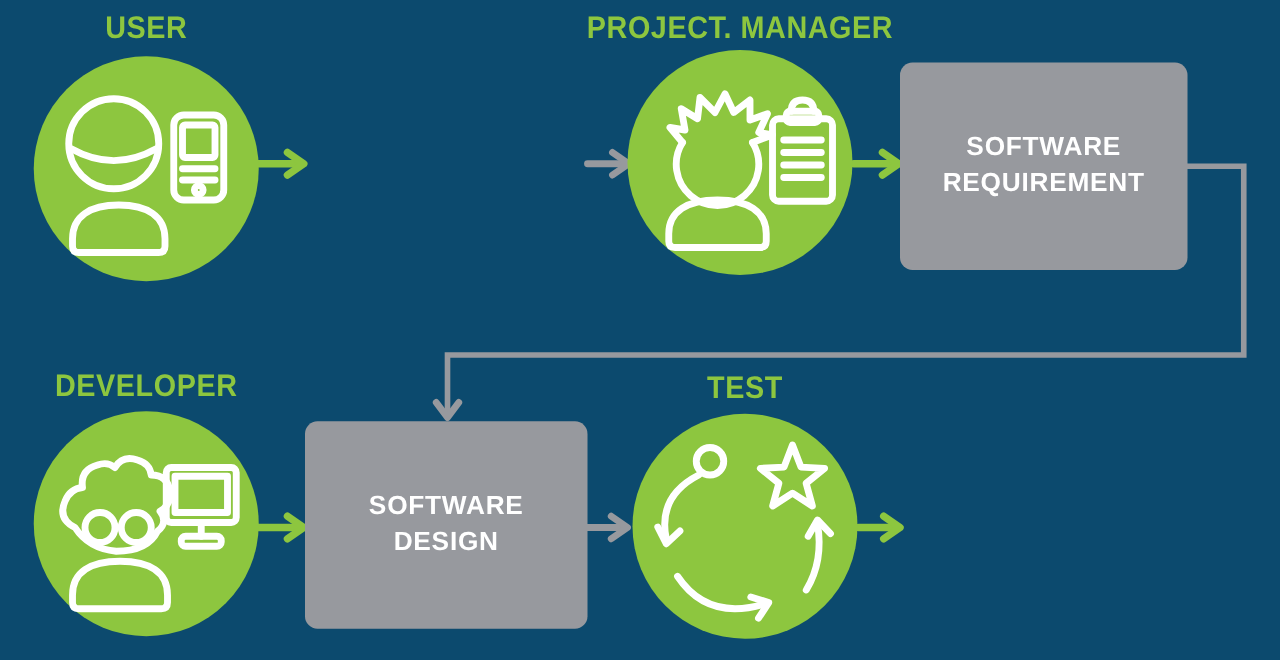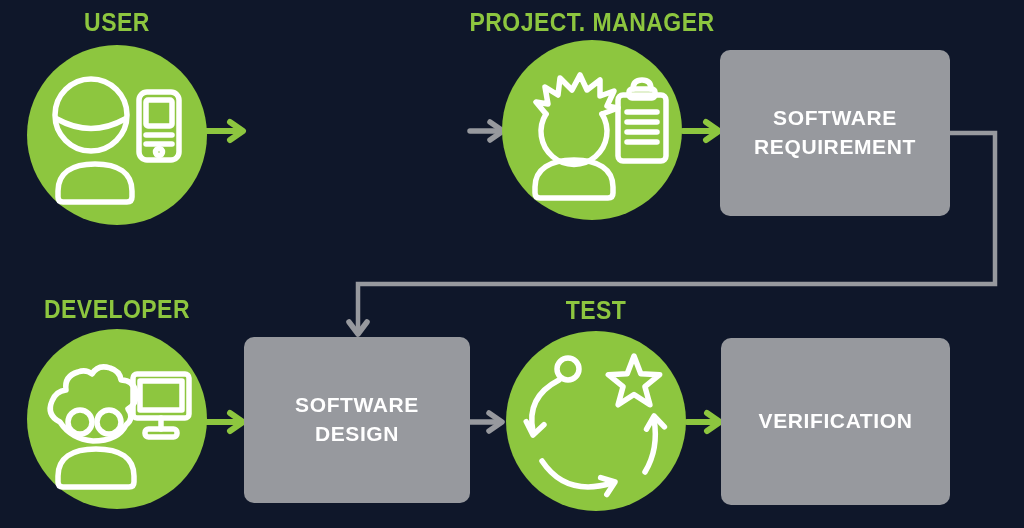--- a/index.html
+++ b/index.html
@@ -4,21 +4,21 @@
 <style>
   :root{
     --green:#8DC63F;
     --gray:#97999E;
     --white:#FFFFFF;
   }
   html,body{margin:0;padding:0;background:#ffffff;}
   #canvas{
     position:relative;
     width:1024px;height:528px;
-    background:#0f172a;
+    background:#0c4a6e;
     font-family:"Liberation Sans", sans-serif;
     overflow:hidden;
   }
   .node-circle{
     position:absolute;
     width:180px;height:180px;
     border-radius:50%;
     background:var(--green);
     display:flex;align-items:center;justify-content:center;
   }
@@ -153,15 +153,14 @@
         <path class="icon-stroke" d="M-12,-9 L0,0 L-12,9" stroke-width="5"></path>
       </g>
       <path class="icon-stroke" d="M128,25 L134.8,42.7 L153.7,43.7 L138.9,55.6 L143.9,73.8 L128,63.5 L112.1,73.8 L117.1,55.6 L102.3,43.7 L121.2,42.7 Z" stroke-width="5"></path>
     </svg>
   </div>
 
   <div class="node-box" style="left:720px;top:50px;width:230px;height:166px;">SOFTWARE
 REQUIREMENT</div>
   <div class="node-box" style="left:244px;top:337px;width:226px;height:166px;">SOFTWARE
 DESIGN</div>
-  <div class="node-box" style="left:721px;top:338px;width:229px;height:167px;">VERIFICATION</div>
 
 </div>
 
 </body></html>

